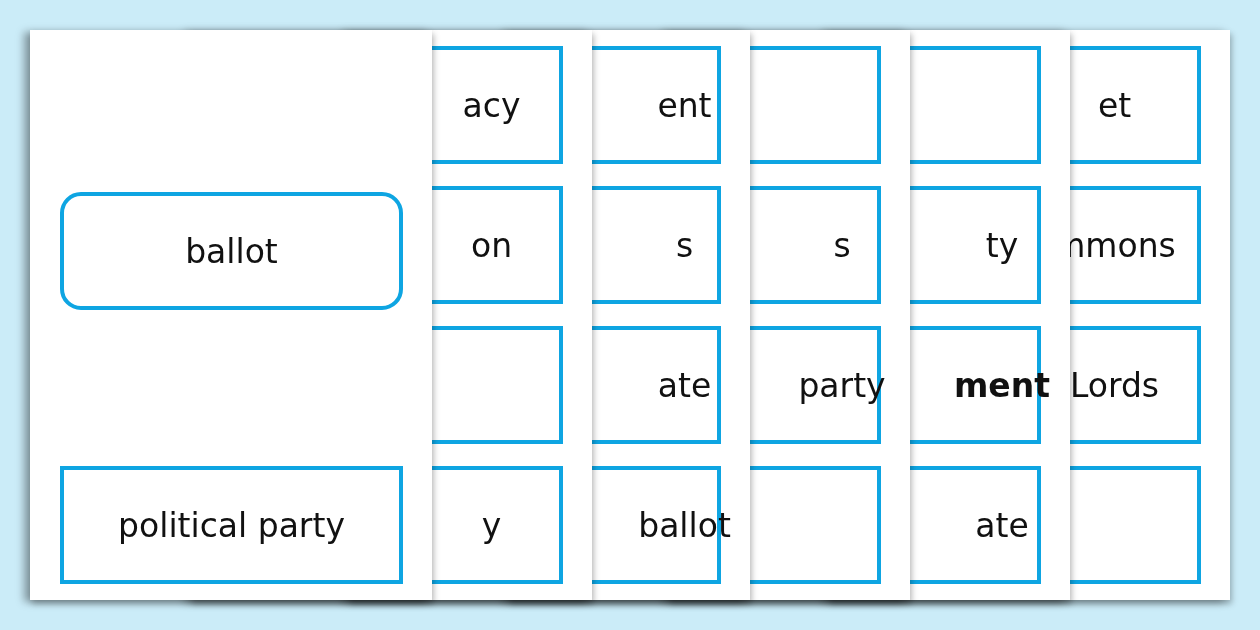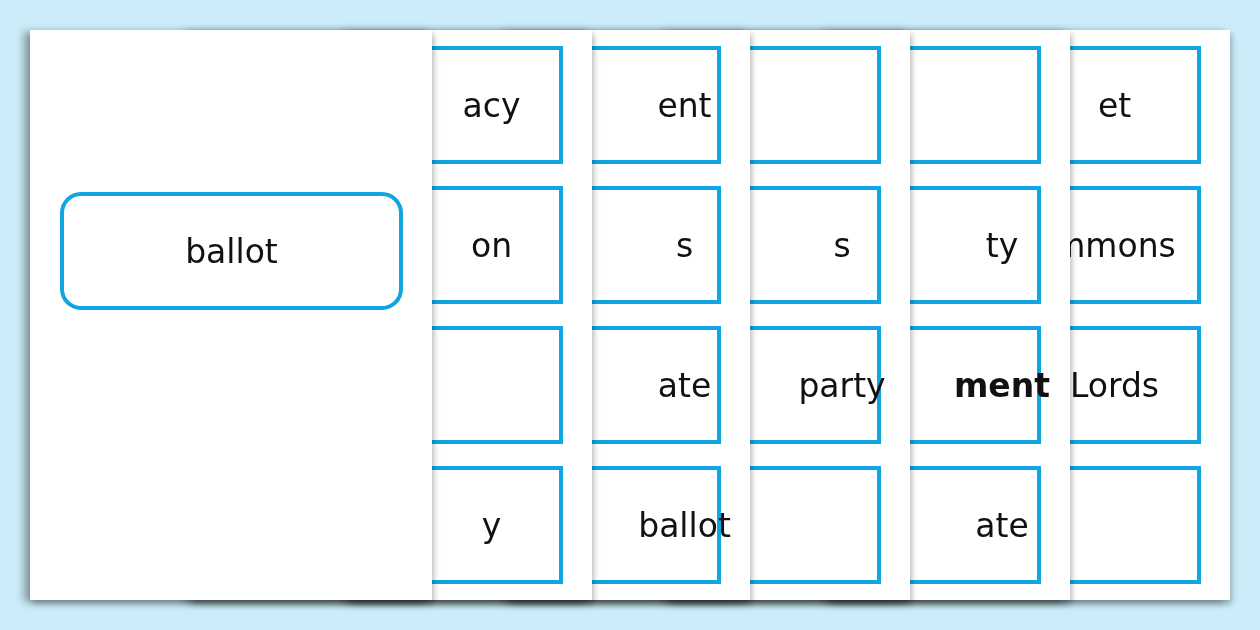--- a/index.html
+++ b/index.html
@@ -92,13 +92,16 @@
   <div class="card" style="top:296px;"></div>
   <div class="card" style="top:436px;">
       <span class="card-word" style="margin-left:200px;">y</span>
     </div>
 </div>
 
 <div class="page" style="left:30px; z-index:6;">
   <div class="card" style="top:162px;border-radius:21px;">
     <span class="card-word">ballot</span>
   </div>
+  <div class="card" style="top:436px;">
+    <span class="card-word">political party</span>
+  </div>
 </div>
 
 </body></html>

